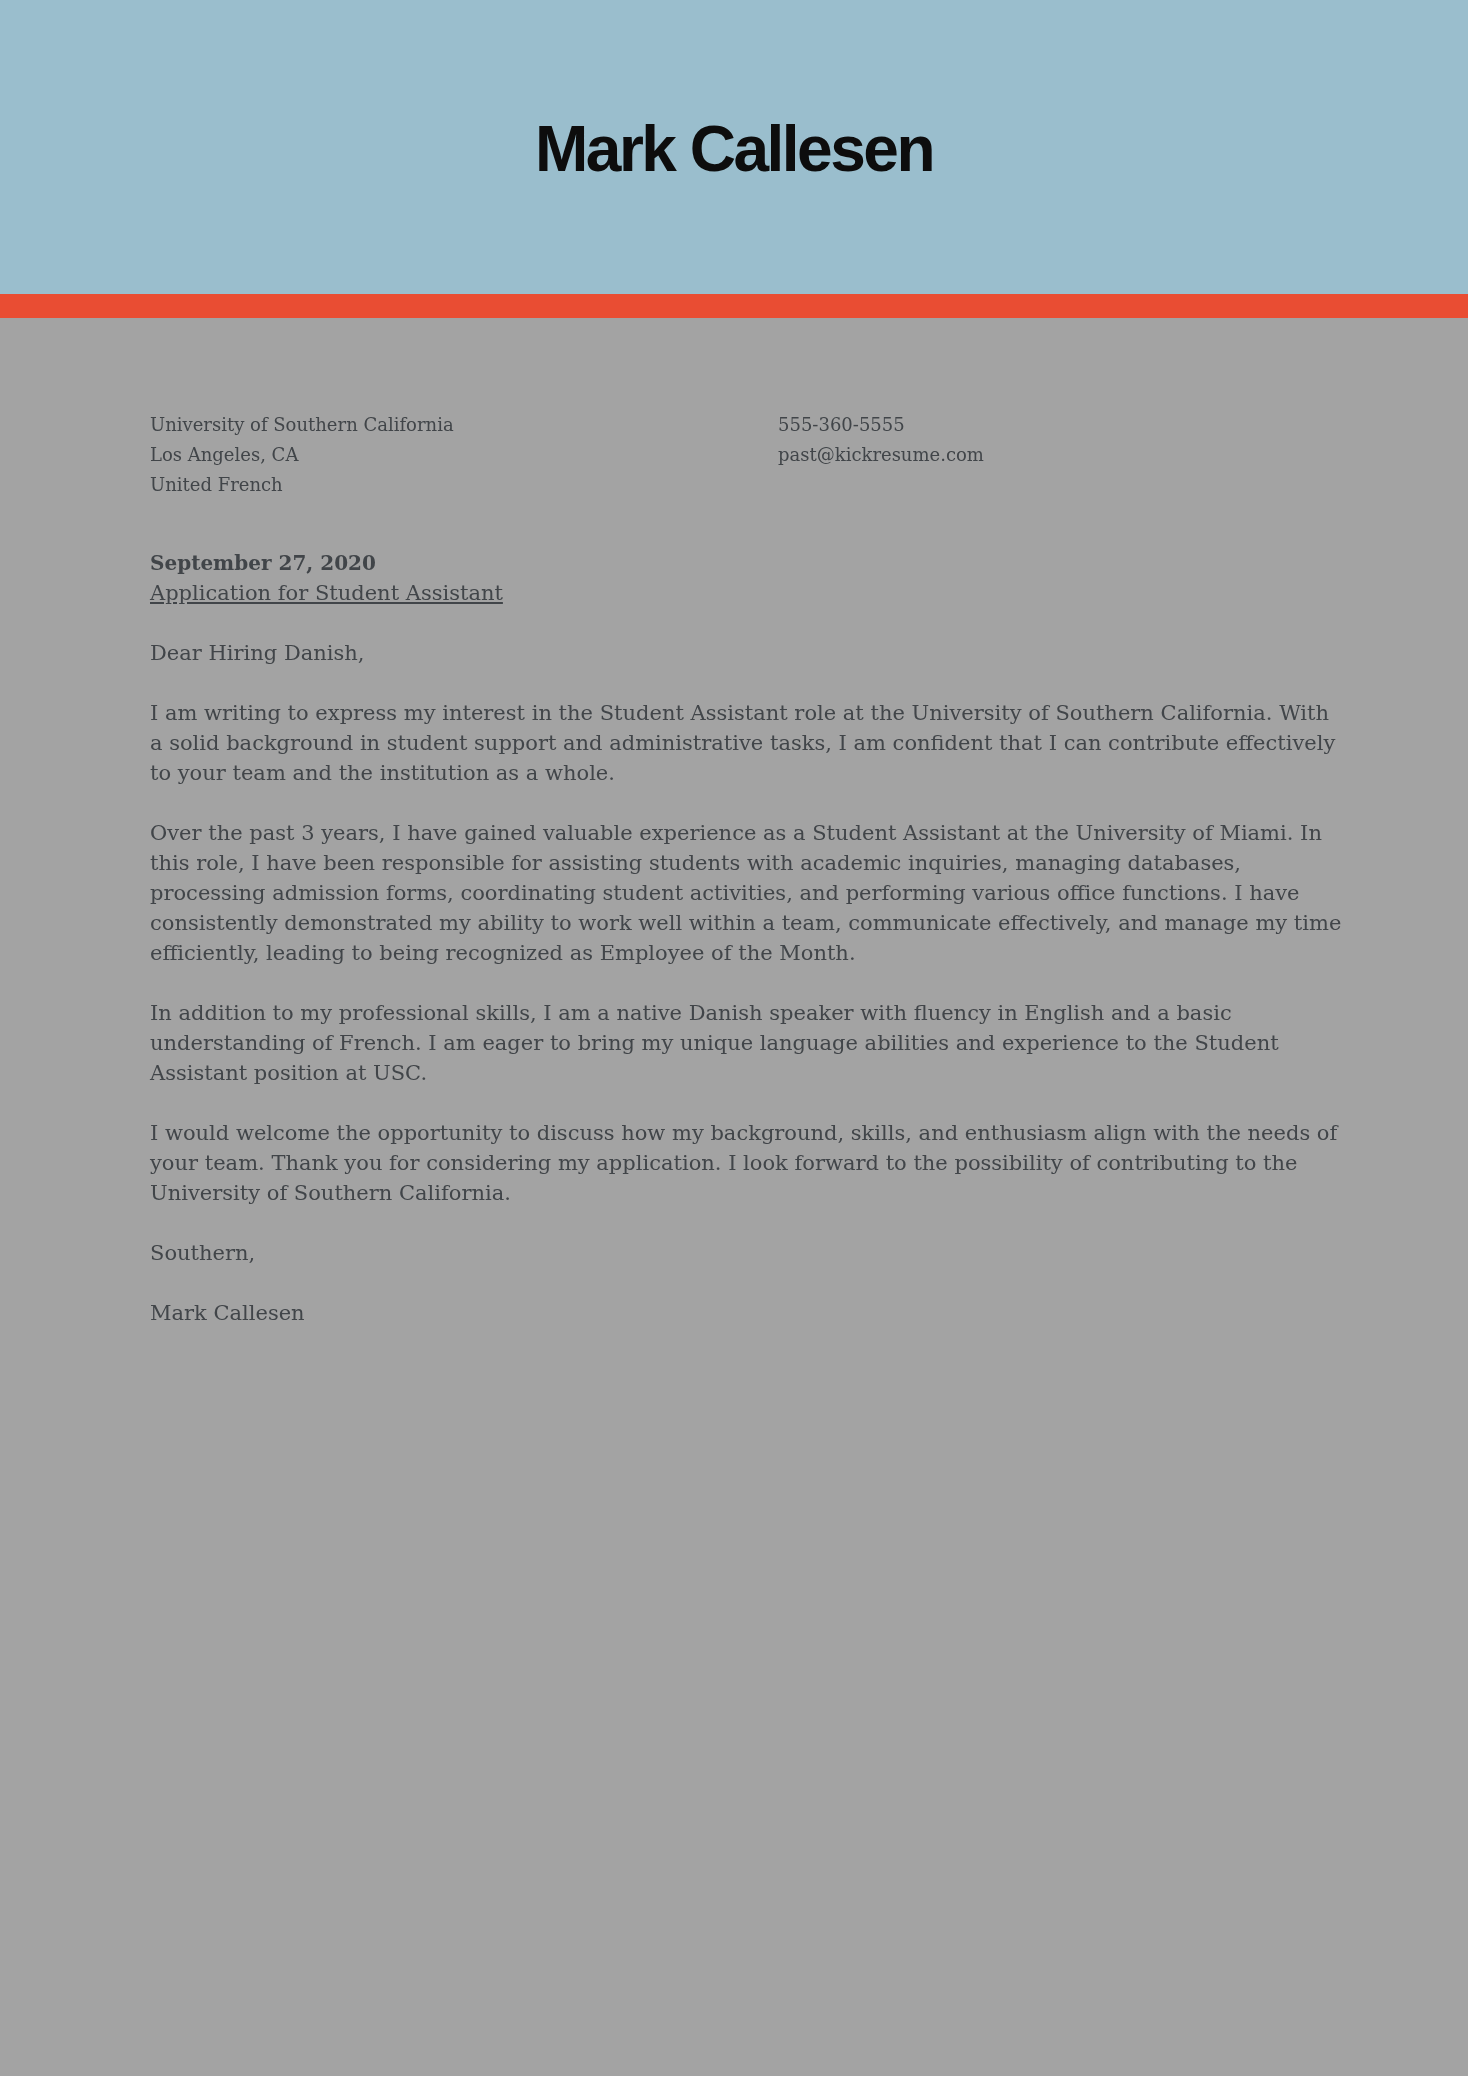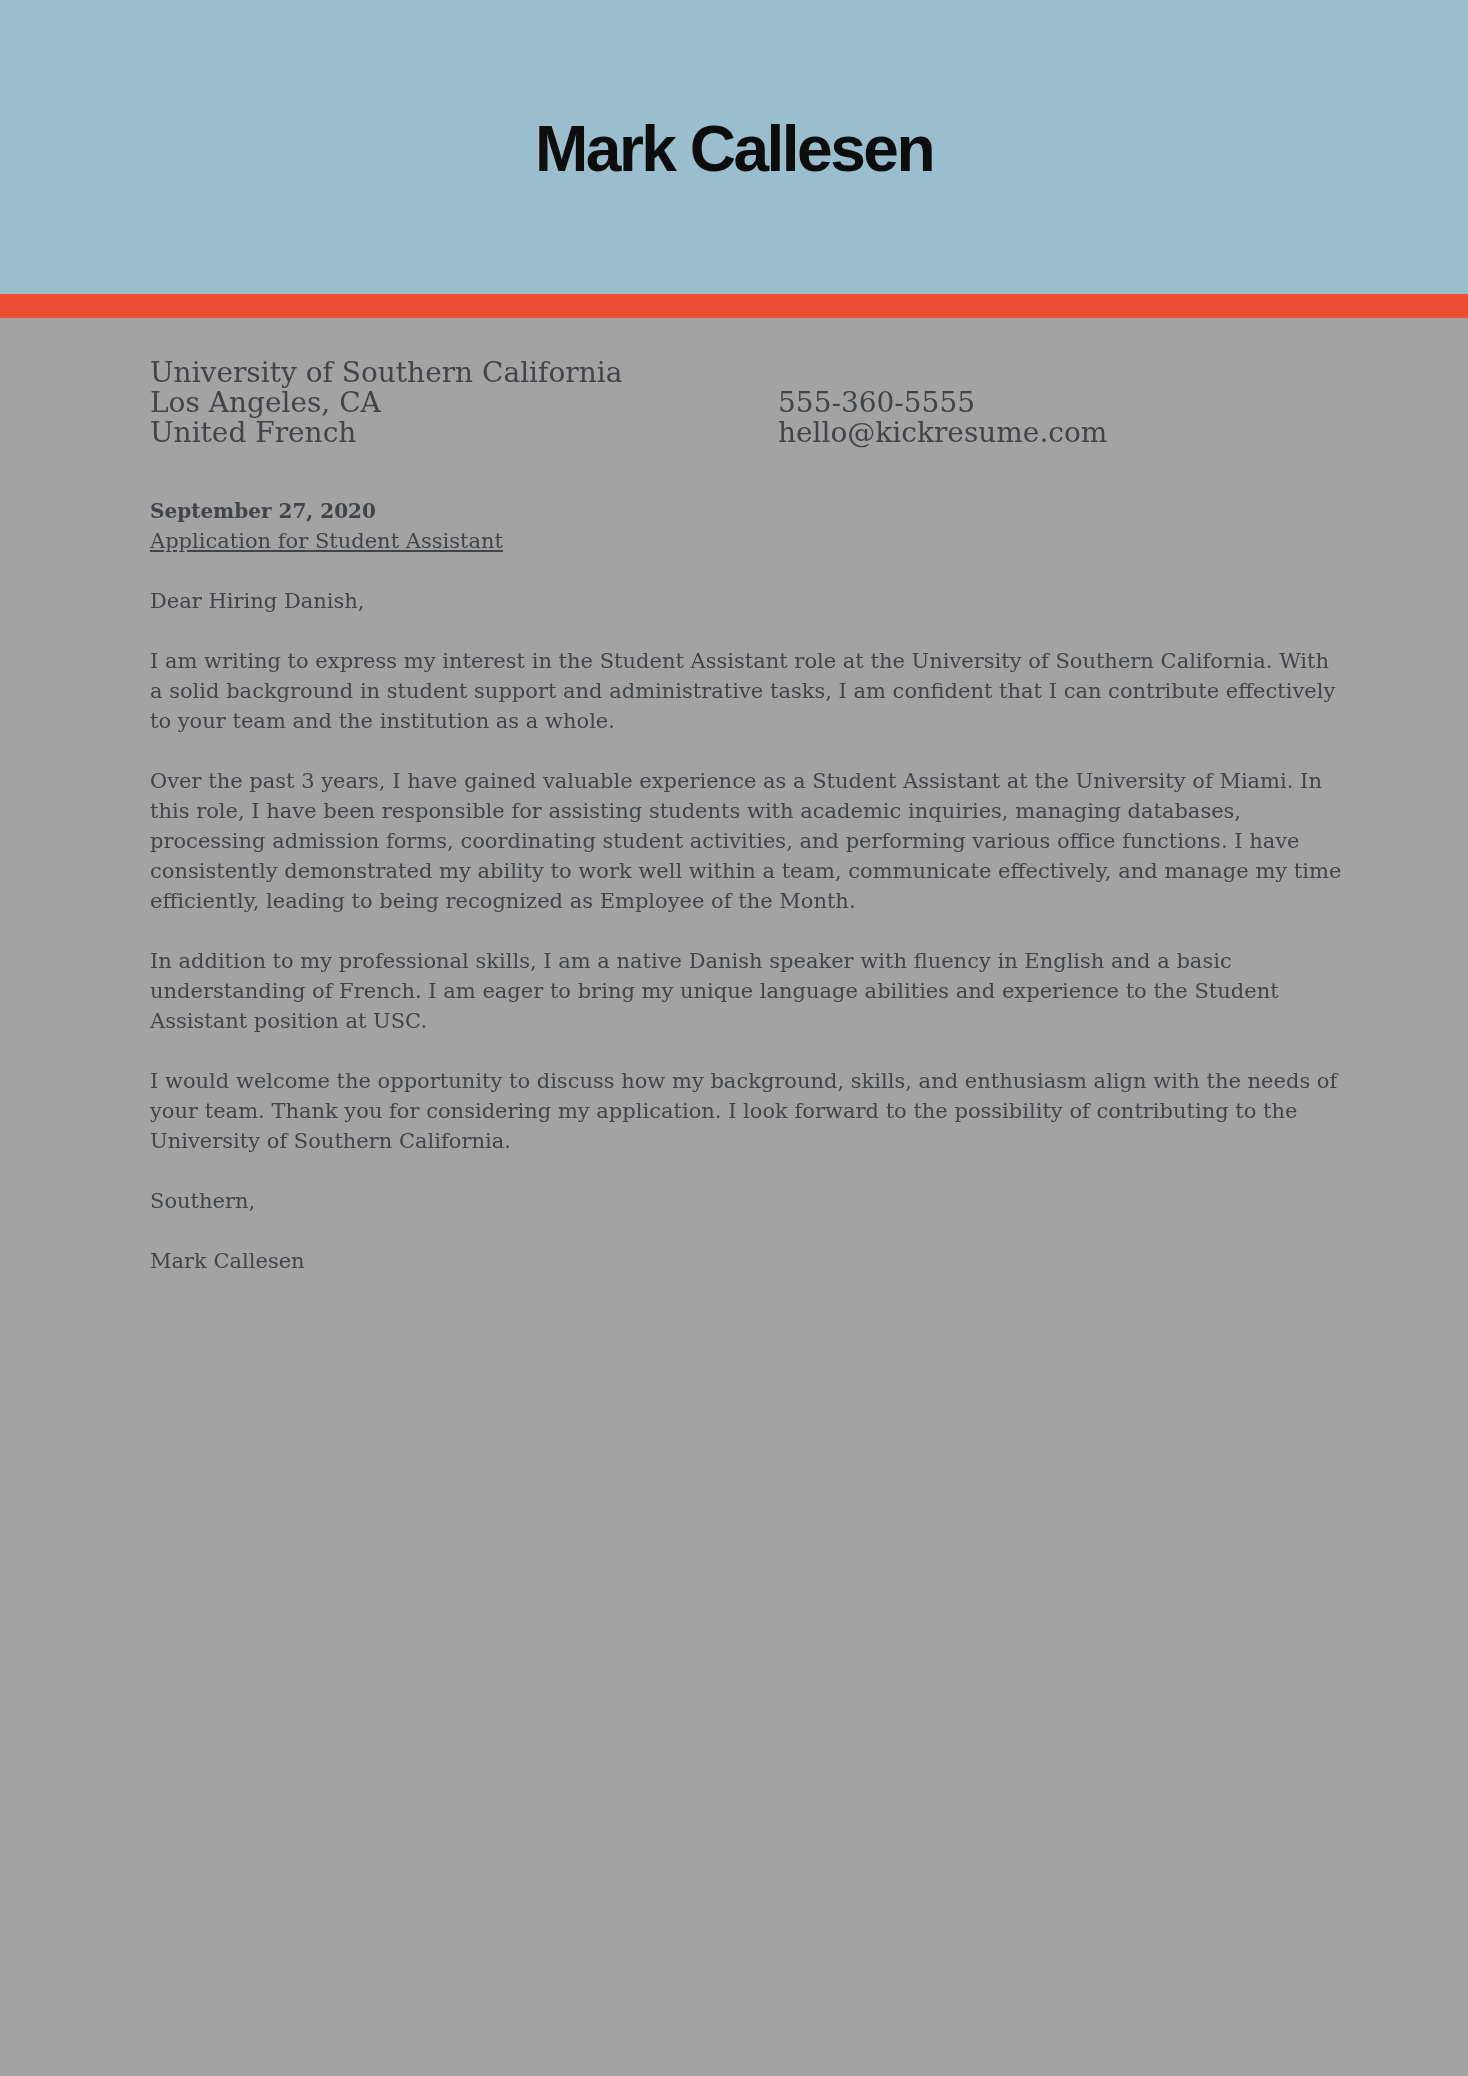--- a/index.html
+++ b/index.html
@@ -41,24 +41,23 @@
     width: 100%;
     height: 24px;
     background: #E94D33;
   }
   .content {
     margin-left: 150px;
     width: 1205px;
   }
   .contact-row {
     display: flex;
-    margin-top: 40px;
-    font-size: 28px;
+    margin-top: 92px;
+    font-size: 18px;
     line-height: 30px;
-    align-items: flex-end;
   }
   .contact-left {
     width: 628px;
     flex: 0 0 628px;
   }
   .contact-right {
     flex: 1;
   }
   .contact-line { display: block; }
   .letter {
@@ -92,21 +91,21 @@
   <div class="content">
 
     <div class="contact-row">
       <div class="contact-left">
         <span class="contact-line">University of Southern California</span>
         <span class="contact-line">Los Angeles, CA</span>
         <span class="contact-line">United French</span>
       </div>
       <div class="contact-right">
         <span class="contact-line">555-360-5555</span>
-        <span class="contact-line">hello@kickresume.com</span>
+        <span class="contact-line">past@kickresume.com</span>
       </div>
     </div>
 
     <div class="letter">
       <div class="date-line">September 27, 2020</div>
       <div class="subject-line">Application for Student Assistant</div>
 
       <div class="salutation">Dear Hiring Danish,</div>
 
       <p class="body-paragraph">I am writing to express my interest in the Student Assistant role at the University of Southern California. With a solid background in student support and administrative tasks, I am confident that I can contribute effectively to your team and the institution as a whole.</p>

